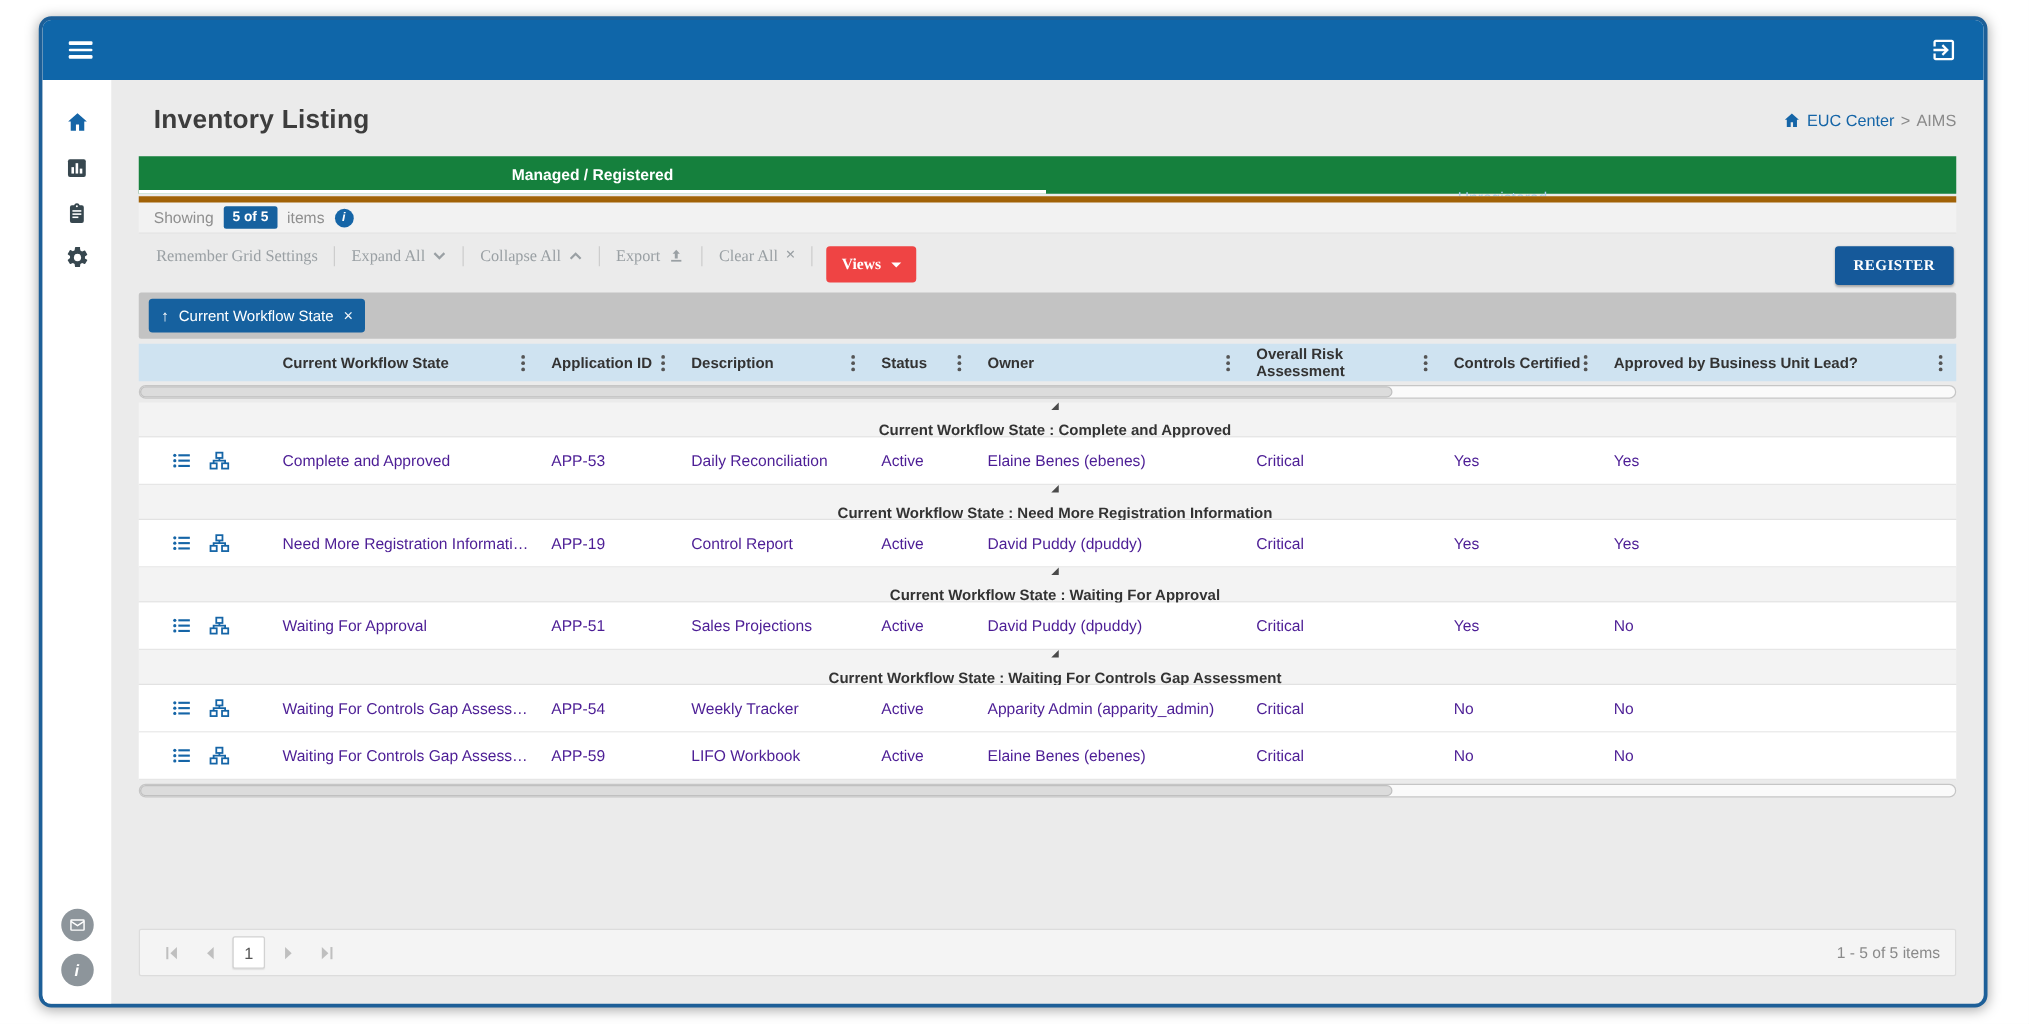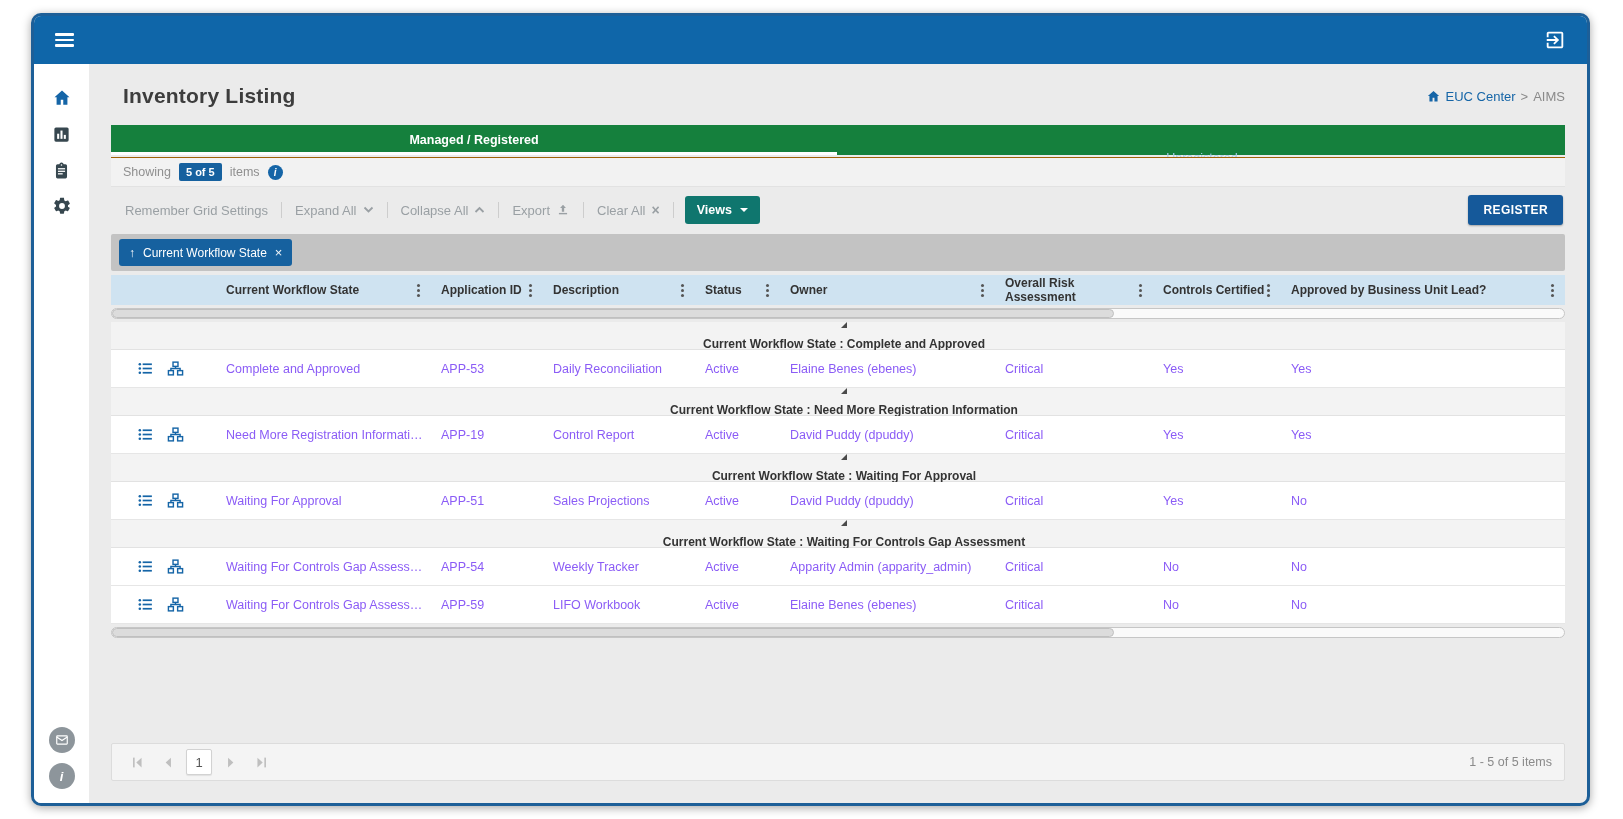--- a/index.html
+++ b/index.html
@@ -40,33 +40,33 @@
 
   
   .tabs { display:flex; height:30px; background:#15803d; flex:0 0 auto; }
   .tab { flex:1; display:flex; align-items:center; justify-content:center;
     font-size:12.5px; color:#a9cde9; cursor:pointer; }
   .tab.active { color:#fff; font-weight:bold; box-shadow:inset 0 -3px 0 #ffffff; }
   .tab + .tab { border-left:2px solid rgba(255,255,255,.95);margin-top:33px; }
 
   
   .showing-bar { height:30px; margin-top:2px; background:#f2f2f2;
-    border-top:1px solid #a16207; border-bottom:1px solid #e2e2e2;
+    border-top:5px solid #a16207; border-bottom:1px solid #e2e2e2;
     display:flex; align-items:center; gap:8px; padding:0 12px; font-size:12.5px; color:#8f8f8f; }
   .badge { background:#16619f; color:#fff; font-weight:bold; font-size:11px; padding:3px 7px; border-radius:2px; }
   .info-dot { width:15px; height:15px; border-radius:50%; background:#1565a7; color:#fff; border:none; cursor:pointer;
     font-size:10px; font-weight:bold; font-style:italic; display:inline-flex; align-items:center; justify-content:center; padding:0; }
 
   
-  .toolbar { display:flex; align-items:center; padding:10px 2px 10px 12px; height:46px; }
+  .toolbar { display:flex; align-items:flex-start; padding:10px 2px 10px 12px; height:46px;font-family:Liberation Serif, serif; }
   .tool { display:flex; align-items:center; gap:6px; color:#9aa0a4; font-size:13px;
     background:none; border:none; cursor:pointer; padding:0 2px; }
   .tool .xchar { font-size:14px; font-weight:bold; color:#9aa0a4; }
   .sep { width:1px; height:16px; background:#cdcdcd; margin:0 11px; }
-  .views-btn { background:#0f766e; color:#fff; border:none; border-radius:3px; cursor:pointer;
+  .views-btn { background:#ef4444; color:#fff; border:none; border-radius:3px; cursor:pointer;
     font-size:12.5px; font-weight:bold; padding:7px 12px; display:flex; align-items:center; gap:8px; }
   .caret-down { width:0; height:0; border-left:4px solid transparent; border-right:4px solid transparent;
     border-top:4.5px solid #fff; }
   .register-btn { margin-left:auto; background:#15599a; color:#fff; border:none; border-radius:3px; cursor:pointer;
     font-weight:bold; font-size:12px; letter-spacing:.4px; padding:8px 15px; box-shadow:0 1px 2px rgba(0,0,0,.3); }
 
   
   .groupbar { background:#c3c3c3; padding:5px 8px; border-radius:2px; margin:1px 0 4px; }
   .chip { display:inline-flex; align-items:center; gap:8px; background:#16619f; color:#fff;
     font-size:12px; padding:6px 10px; border-radius:3px; cursor:pointer; }
@@ -82,21 +82,21 @@
 
   .hscroll { height:11px; border:1px solid #c6c6c6; background:#fafafa; border-radius:7px; margin:3px 0; }
   .hscroll .thumb { width:69%; height:100%; background:#dcdcdc; border:1px solid #c0c0c0; border-radius:7px; cursor:pointer; }
 
   .group-row { display:flex; align-items:center; gap:9px; background:#f3f3f3; height:28px;
     padding-left:12px; border-bottom:1px solid #e2e2e2; cursor:pointer;flex-direction:column; }
   .tri { width:0; height:0; border-left:6px solid transparent; border-bottom:6px solid #4a4a4a; }
   .group-label { font-size:12px; font-weight:bold; color:#333; }
 
   .trow { background:#fff; height:38px; align-items:center; border-bottom:1px solid #e6e6e6; }
-  .cell { font-size:12.5px; color:#8b5cf6; padding:0 8px 0 10px;
+  .cell { font-size:12.5px; color:#4c1d95; padding:0 8px 0 10px;
     white-space:nowrap; overflow:hidden; text-overflow:ellipsis; }
   .cell-icons { display:flex; gap:13px; padding-left:26px; align-items:center; }
   .rowicon { display:inline-flex; cursor:pointer; }
 
   
   .gridfooter { margin-top:auto; margin-bottom:22px; background:#f4f4f4; border:1px solid #dcdcdc;
     border-radius:2px; display:flex; align-items:center; justify-content:space-between; padding:5px 12px; height:38px; }
   .pager { display:flex; align-items:center; gap:5px; }
   .pg-btn { width:26px; height:26px; display:flex; align-items:center; justify-content:center;
     background:none; border:none; cursor:default; padding:0; }

